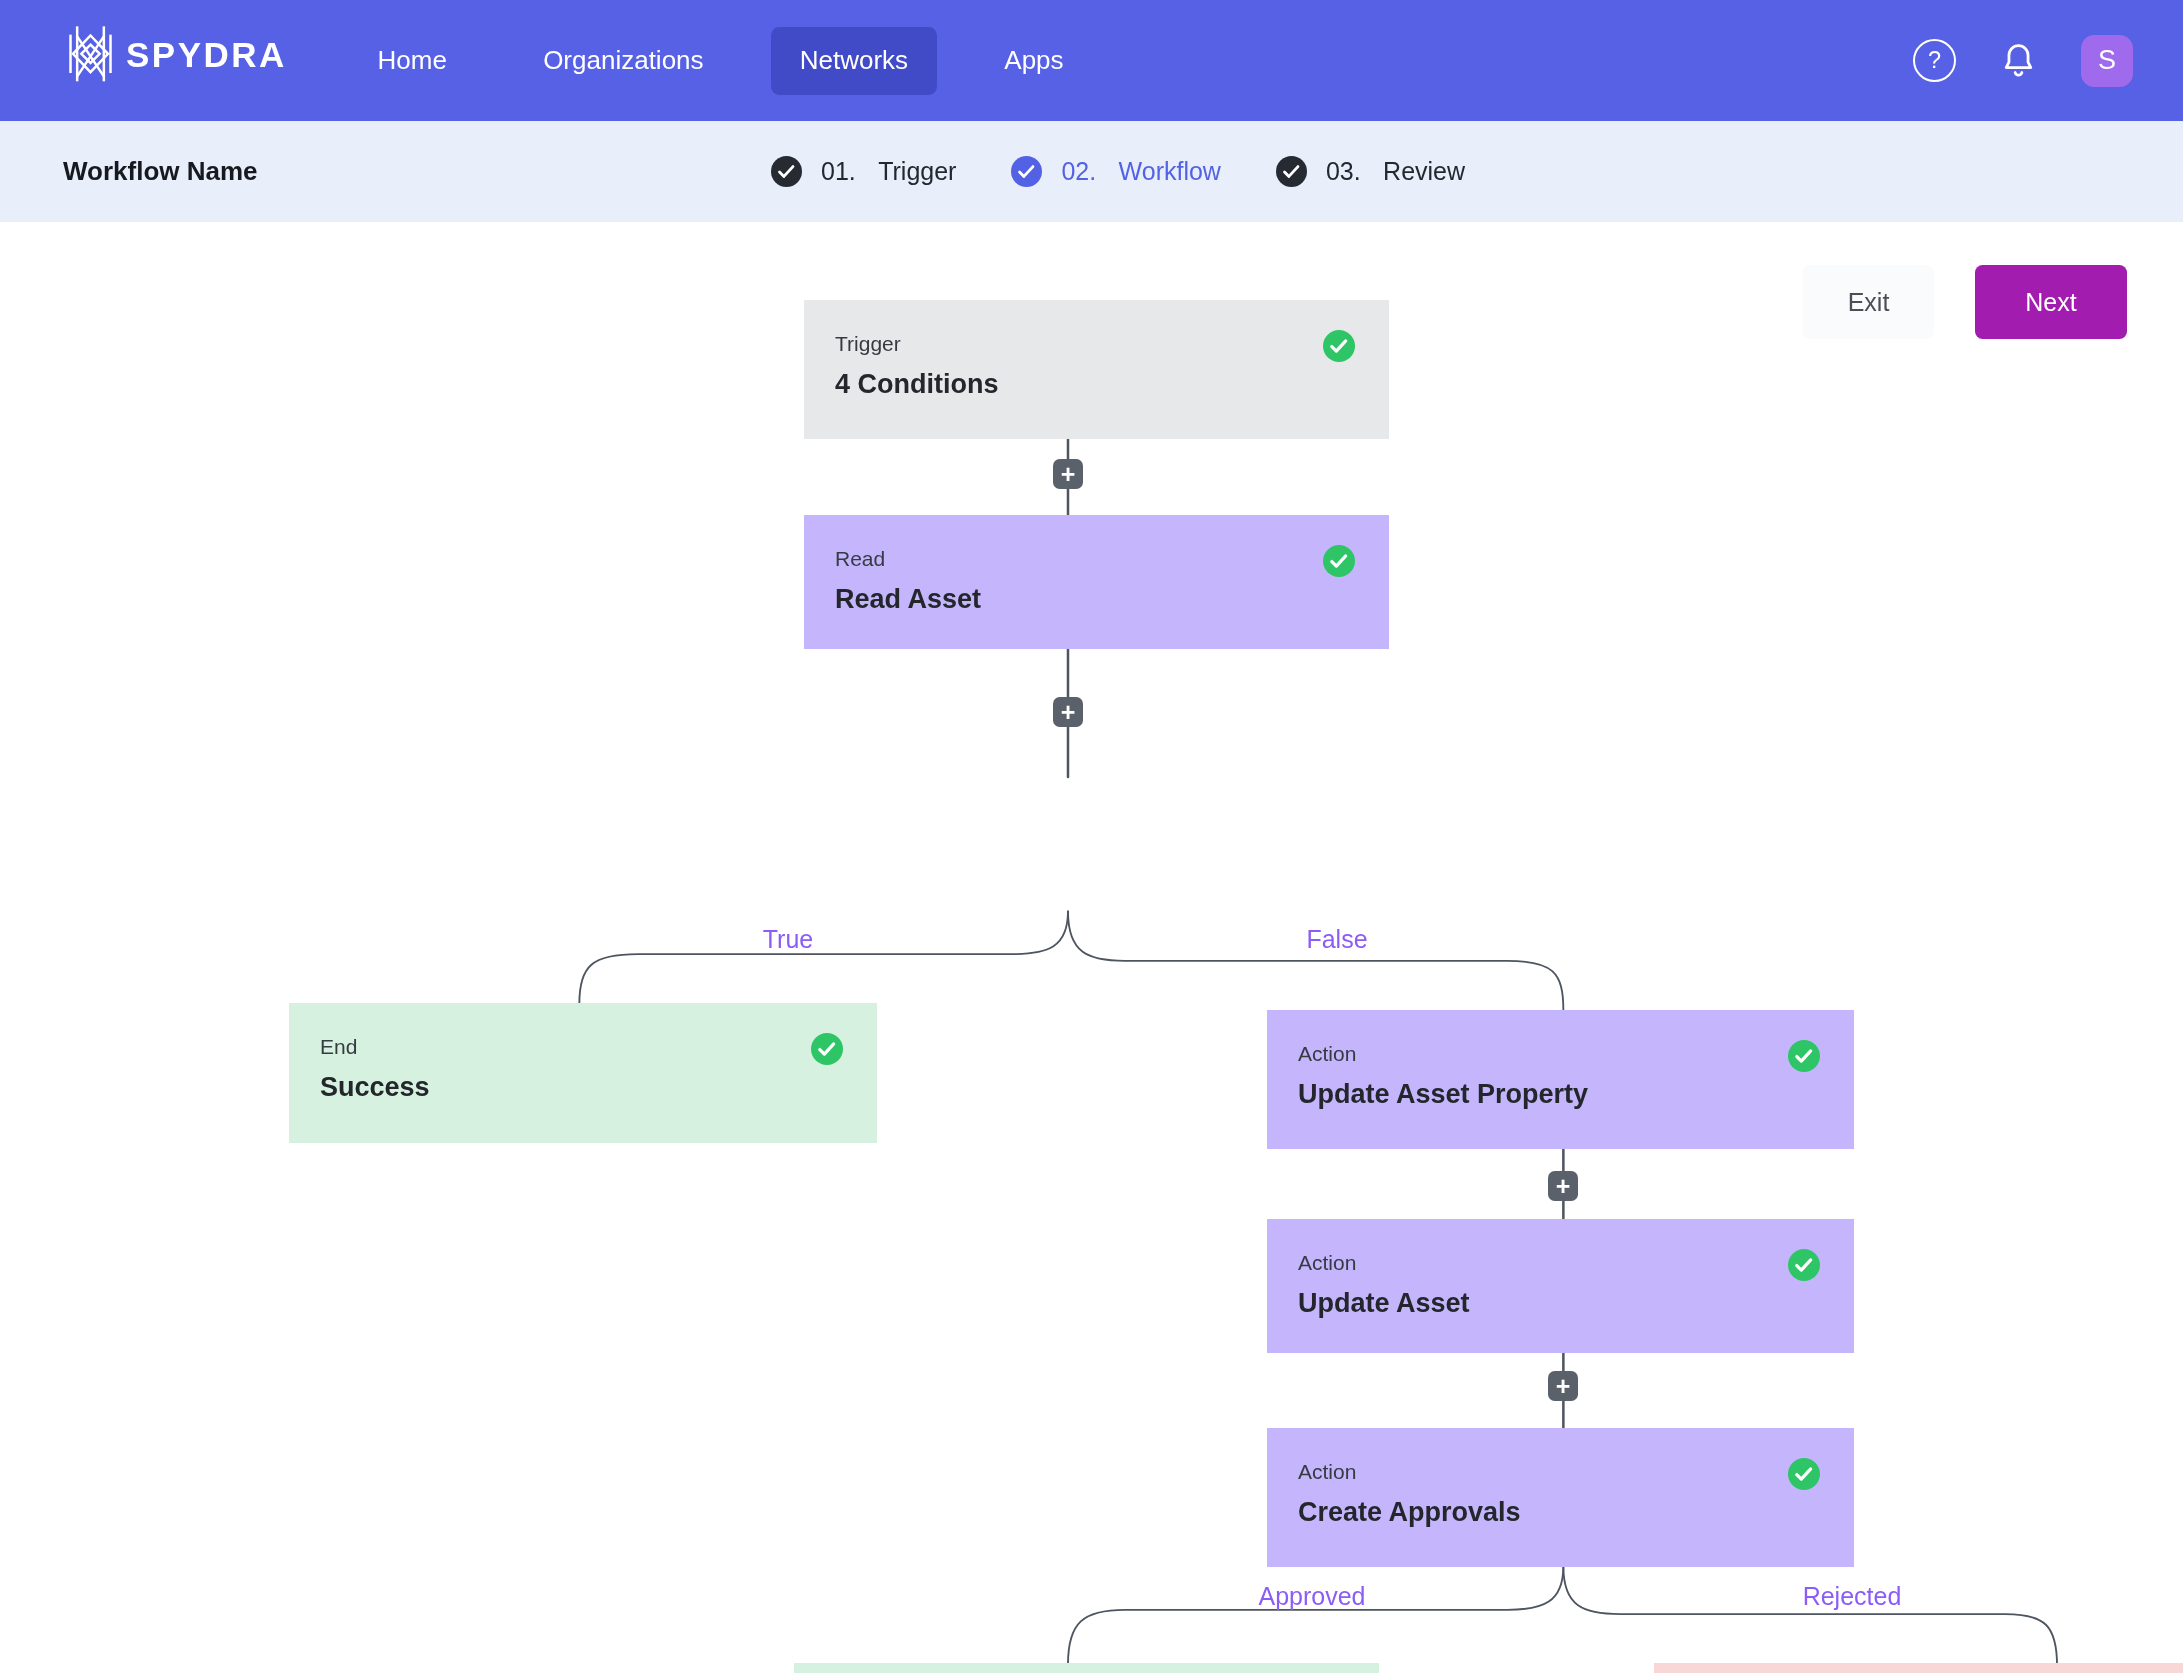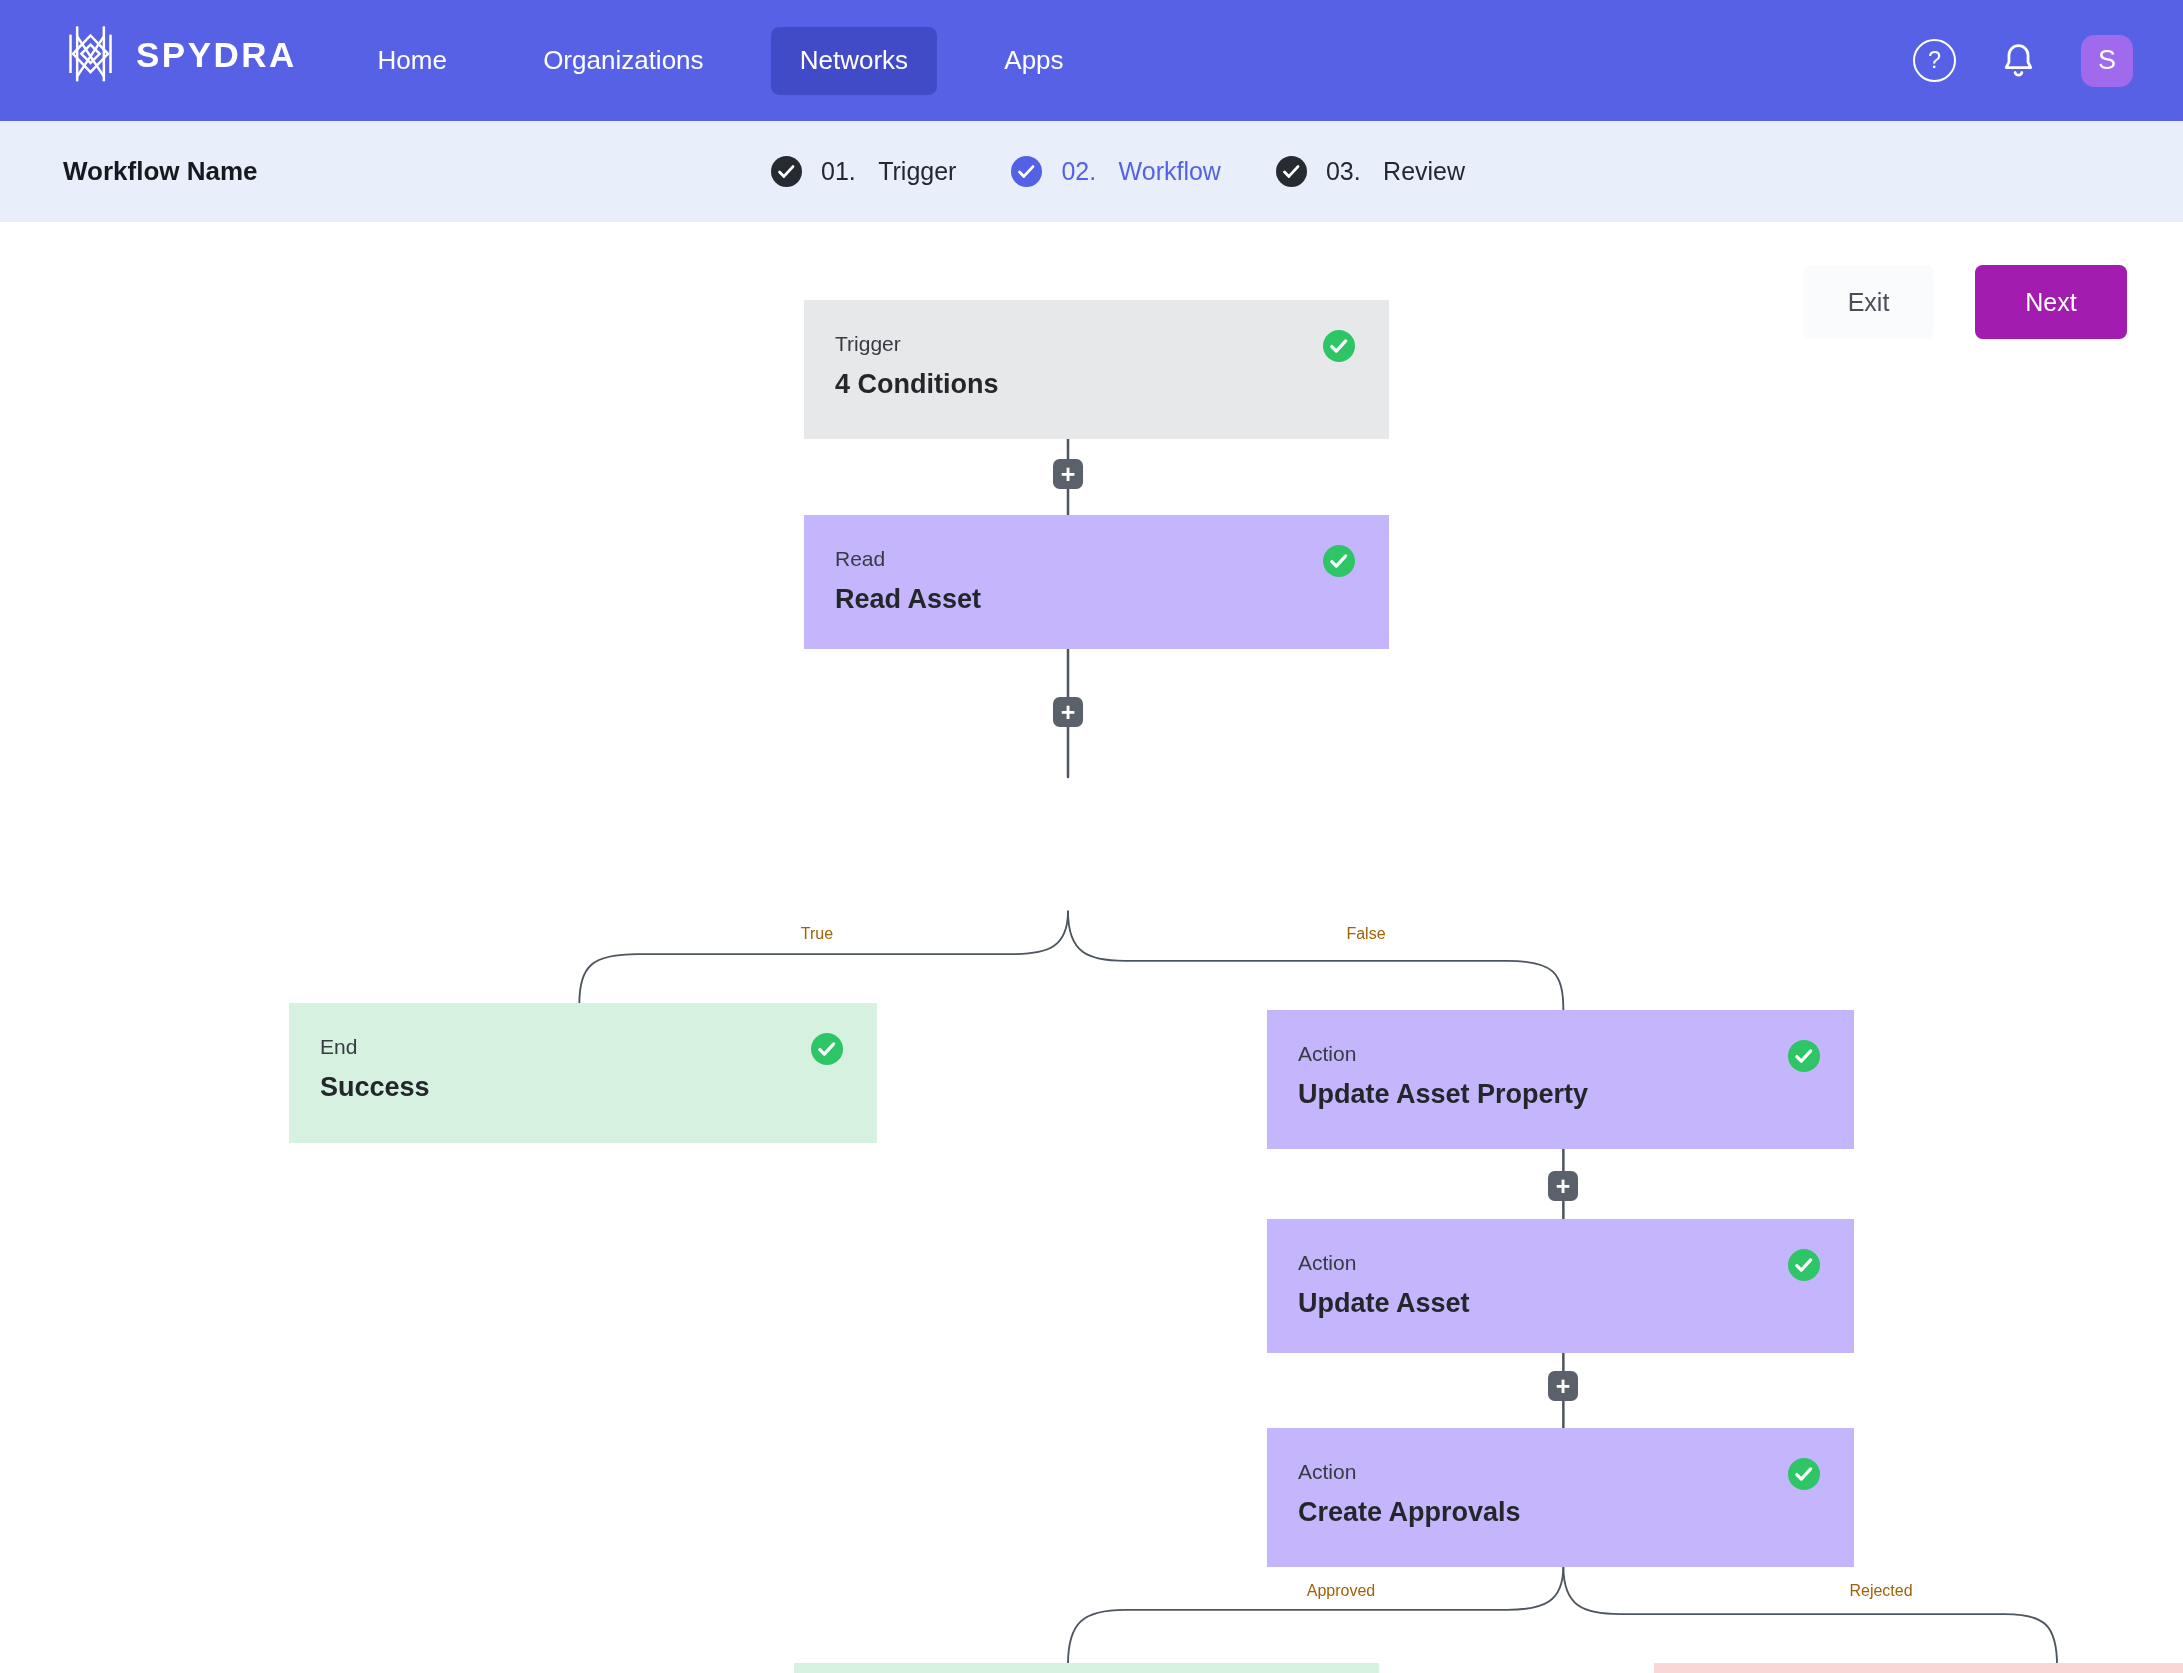--- a/index.html
+++ b/index.html
@@ -1,21 +1,21 @@
 <!DOCTYPE html>
 <html style="font-size:13.4px"><head>
 <meta charset="utf-8">
 <style>
   html,body{margin:0;padding:0;background:#fff;}
   .page{position:relative;width:2183px;height:1674px;overflow:hidden;
         font-family:"Liberation Sans", sans-serif;background:#ffffff;}
 
   
   .topnav{position:absolute;left:0;top:0;width:2183px;height:121px;background:#5661E6;z-index:30;}
-  .brand{position:absolute;left:63px;top:0;height:110px;display:flex;align-items:center;gap:18px;}
+  .brand{position:absolute;left:63px;top:0;height:110px;display:flex;align-items:center;gap:8px;}
   .brand-text{color:#fff;font-size:35px;font-weight:bold;letter-spacing:2.5px;}
   .navitems{position:absolute;left:349px;top:0;height:121px;display:flex;align-items:center;gap:39px;}
   .navitem{color:#fff;font-size:26px;padding:18.5px 28.6px;border-radius:8.4px;cursor:pointer;}
   .navitem.active{background:#414BC8;}
   .nav-right{position:absolute;right:50px;top:0;height:121px;display:flex;align-items:center;gap:44px;}
   .help-circle{width:39px;height:39px;border:2.5px solid #fff;border-radius:50%;color:#fff;
                font-size:23.5px;display:flex;align-items:center;justify-content:center;}
   .avatar{width:52px;height:52px;background:#9F6BEC;border-radius:13.4px;color:#fff;
           font-size:27px;display:flex;align-items:center;justify-content:center;}
 
@@ -39,21 +39,21 @@
   .node--gray{background:#c4b5fd;}
   .node--trigger{background:#E7E8E9;}
   .node--green{background:#D6F1DF;}
   .node--red{background:#F9D7D6;}
   .node-type{position:absolute;left:31px;top:32px;font-size:21px;color:#363B42;}
   .node-title{position:absolute;left:31px;top:69px;font-size:27px;font-weight:bold;color:#23272C;}
   .badge{position:absolute;right:34px;top:30px;width:32px;height:32px;}
   .plusbtn{position:absolute;width:30px;height:30px;background:#5A616B;border-radius:6.7px;z-index:6;
            color:#fff;font-size:25px;font-weight:bold;display:flex;align-items:center;
            justify-content:center;cursor:pointer;line-height:1;}
-  .branch-label{position:absolute;z-index:4;font-size:16px;color:#a16207;transform:translateX(-50%);margin-left:29px;}
+  .branch-label{position:absolute;z-index:4;font-size:25px;color:#8b5cf6;transform:translateX(-50%);}
 </style>
 </head>
 <body>
 
 <div class="page">
 
   <svg class="connectors" width="2183" height="1674" viewBox="0 0 2600 1993">
     <g fill="none" stroke="#4D5560" stroke-linecap="round">
       <path d="M1272 522 V613" stroke-width="3"></path>
       <path d="M1272 772 V925" stroke-width="3"></path>

